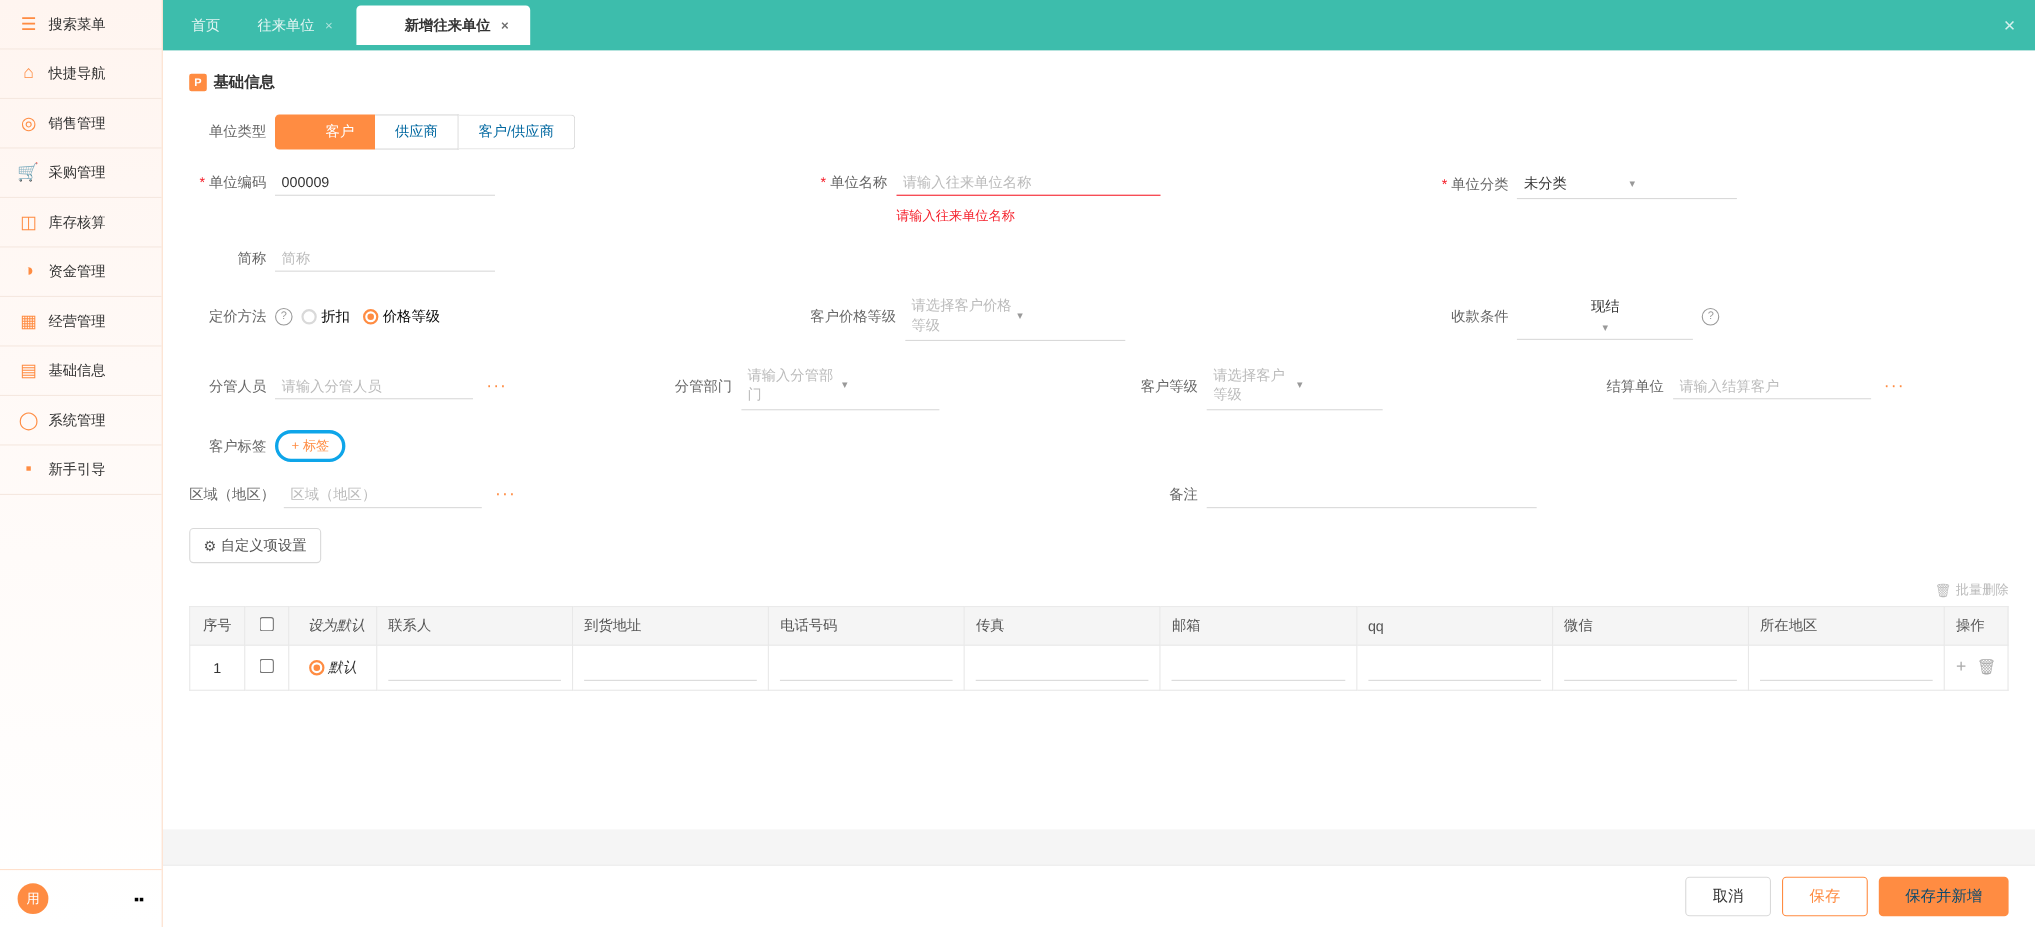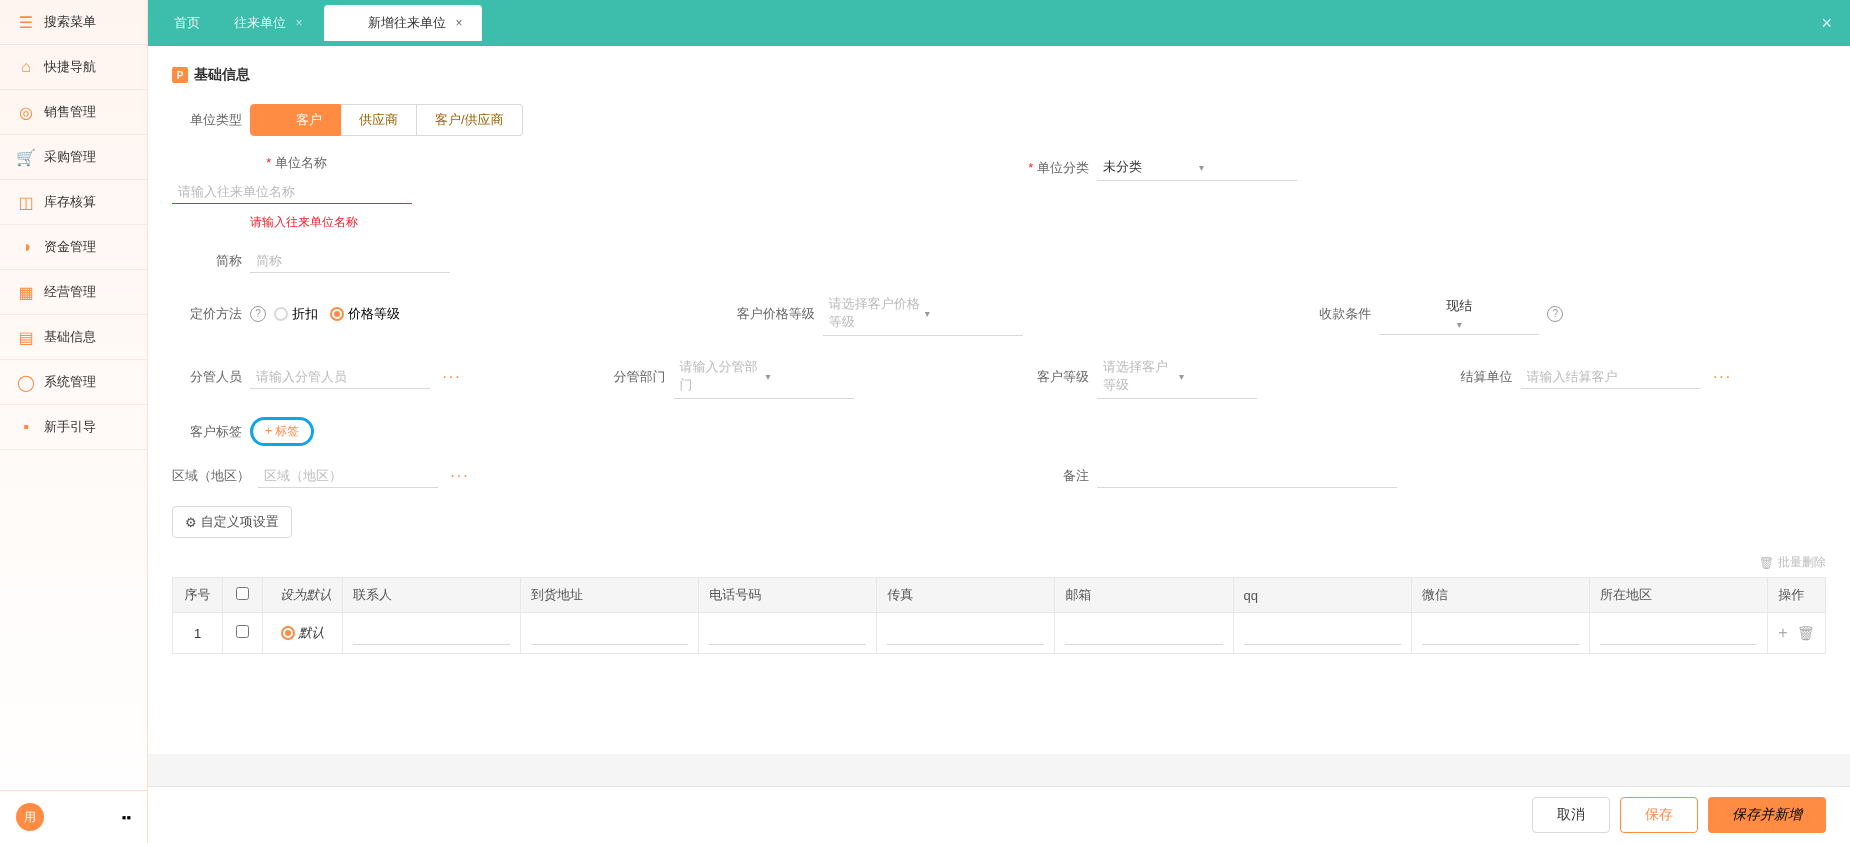--- a/index.html
+++ b/index.html
@@ -61,21 +61,21 @@
       display: flex;
       align-items: center;
       gap: 6px;
       font-size: 13px;
       color: rgba(255,255,255,0.85);
       height: 36px;
     }
     .tab.active {
       background: white;
       color: #333;
-      font-weight: 400;
+      font-weight: 700;
       padding-left: 44px;
     }
     .tab .close-btn {
       font-size: 12px;
       color: inherit;
       opacity: 0.7;
       width: 14px;
       height: 14px;
       display: flex;
       align-items: center;
@@ -173,21 +173,21 @@
     .form-select-wrapper .chevron { color: #999; font-size: 10px; }
 
     
     .type-btn-group { display: flex; gap: 0; }
     .type-btn {
       padding: 6px 18px;
       border: 1px solid #d9d9d9;
       background: white;
       cursor: pointer;
       font-size: 13px;
-      color: #a16207;
+      color: #0369a1;
     }
     .type-btn.active { background: #ff8c42; color: white; border-color: #ff8c42; }
     .type-btn:first-child { border-radius: 4px 0 0 4px; padding-left: 45px; }
     .type-btn:last-child { border-radius: 0 4px 4px 0; }
     .type-btn:not(:first-child) { border-left: none; }
 
     
     .radio-group { display: flex; gap: 12px; align-items: center; }
     .radio-item { display: flex; align-items: center; gap: 4px; cursor: pointer; }
     .radio-circle {
@@ -298,22 +298,21 @@
       font-size: 14px;
       color: #ff8c42;
     }
     .btn-save-new {
       padding: 8px 24px;
       border: none;
       background: #ff8c42;
       border-radius: 4px;
       cursor: pointer;
       font-size: 14px;
-      color: #000000;
-      font-style: italic;
+      color: #0c4a6e;
     }
   </style>
 </head>
 <body>
 
 <div class="sidebar">
   <div class="sidebar-item">
     <span class="icon">☰</span>
     <span>搜索菜单</span>
   </div>
@@ -388,22 +387,26 @@
         <span class="form-label">单位类型</span>
         <div class="type-btn-group">
           <button class="type-btn active">客户</button>
           <button class="type-btn">供应商</button>
           <button class="type-btn">客户/供应商</button>
         </div>
       </div>
     </div>
 
     <div class="form-row" style="gap:40px;">
+      <div class="form-group">
+        <span class="form-label required">单位编码</span>
+        <input class="form-input" type="text" value="000009" style="width: 200px;">
+      </div>
       <div class="form-group" style="flex-direction:column; align-items:flex-start;">
-        <div style="display:flex; align-items:center; gap:8px;flex-direction:column;">
+        <div style="display:flex; align-items:center; gap:8px;">
           <span class="form-label required">单位名称</span>
           <input class="form-input error-border" type="text" style="width: 240px; border-bottom-color: rgb(245, 34, 45);" placeholder="请输入往来单位名称">
         </div>
         <div style="margin-left:78px;">
           <span class="error-msg">请输入往来单位名称</span>
         </div>
       </div>
       <div class="form-group">
         <span class="form-label required">单位分类</span>
         <div class="form-select-wrapper" style="width:200px;">

